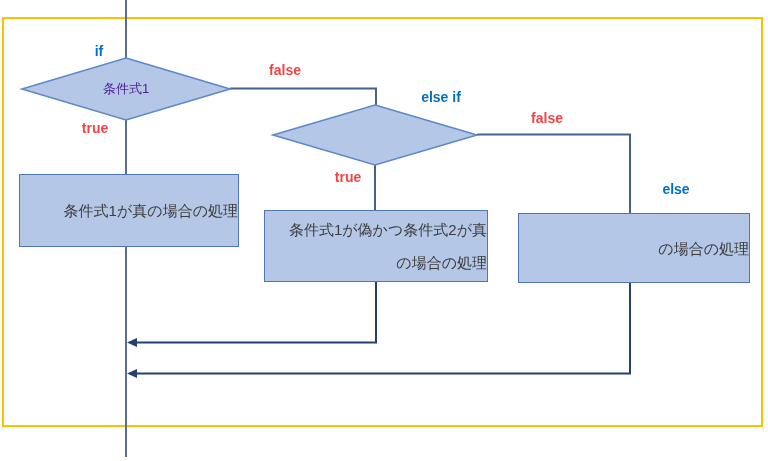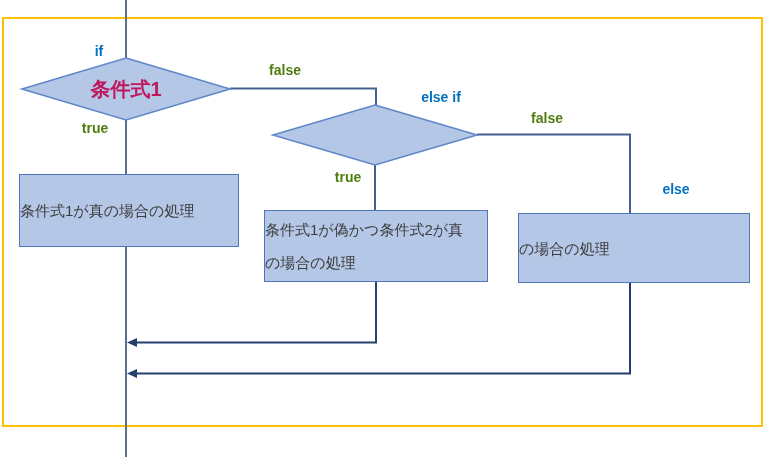--- a/index.html
+++ b/index.html
@@ -25,48 +25,47 @@
     z-index:1;
   }
   .layer{position:absolute;left:0;top:0;z-index:2;}
   
   .box{
     position:absolute;
     background:#B4C7E7;
     border:1.6px solid #4F77B8;
     box-sizing:border-box;
     display:flex;flex-direction:column;
-    align-items:flex-start;justify-content:center;
+    align-items:flex-end;justify-content:center;
     font-size:15px;color:#3D3D3D;
     text-align:center;line-height:33px;
     z-index:3;
   }
   .box1{left:19px;top:174px;width:220px;height:73px;}
   .box2{left:264px;top:210px;width:224px;height:72px;}
   .box3{left:518px;top:213px;width:232px;height:70px;}
   
   .dtext{
     position:absolute;display:flex;
     align-items:center;justify-content:center;
-    font-size:20px;color:#be185d;
+    font-size:13px;color:#4c1d95;
     z-index:3;
-    font-weight:bold;
   }
   .d1{left:22px;top:58px;width:208px;height:62px;}
   .d2{left:273px;top:105px;width:204px;height:60px;}
   
   .label{
     position:absolute;
     font-size:14px;font-weight:bold;
     white-space:nowrap;
     transform:translateX(-50%);
     z-index:4;
   }
   .kw{color:#0070C0;padding-left:20px;}   
-  .bw{color:#4d7c0f;}   
+  .bw{color:#ef4444;}   
   .lab-if{left:89px;top:43px;}
   .lab-false1{left:285px;top:62px;}
   .lab-true1{left:95px;top:120px;}
   .lab-elseif{left:431px;top:89px;}
   .lab-true2{left:348px;top:169px;}
   .lab-false2{left:547px;top:110px;}
   .lab-else{left:666px;top:181px;}
 </style>
 </head>
 <body>

